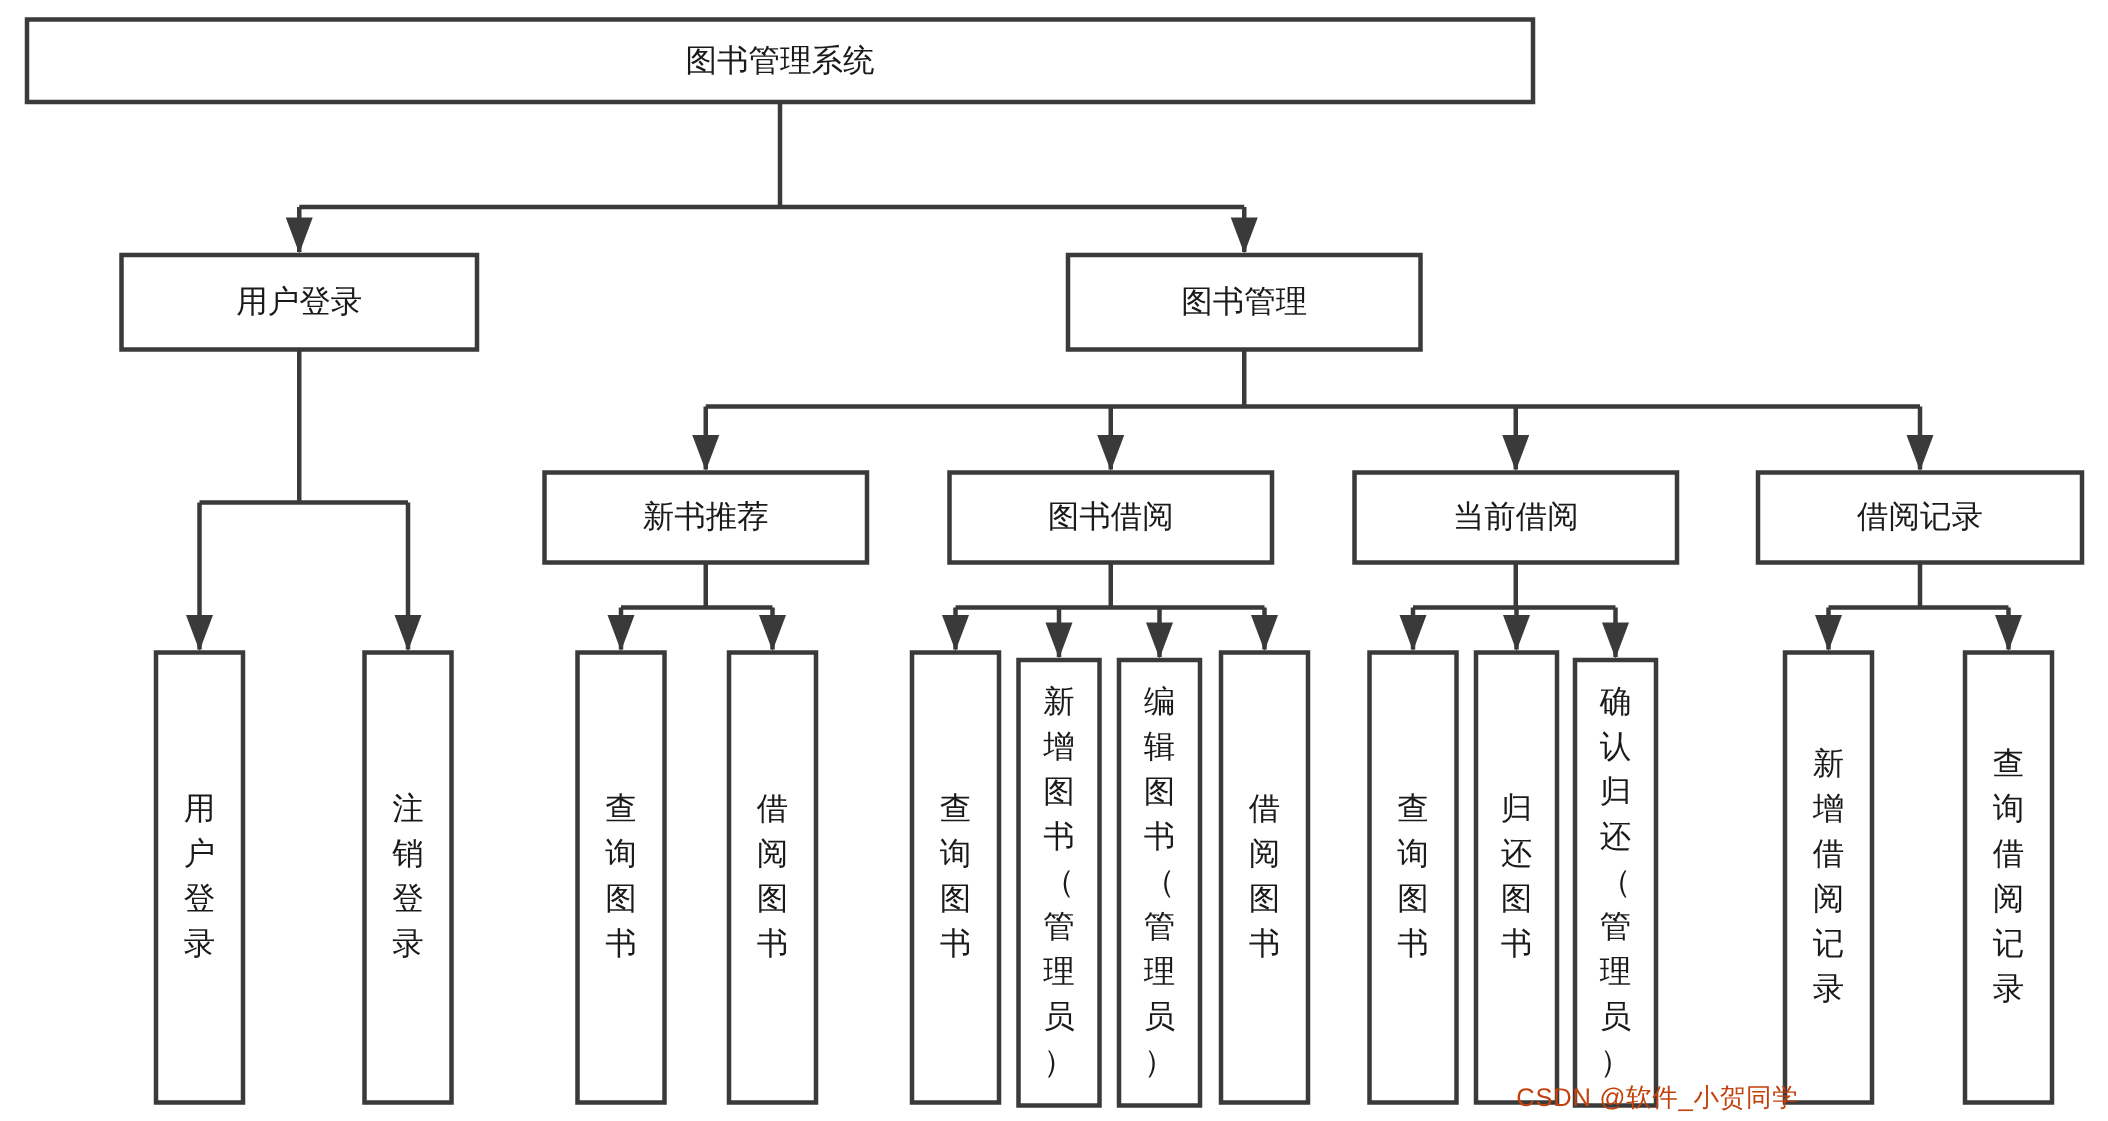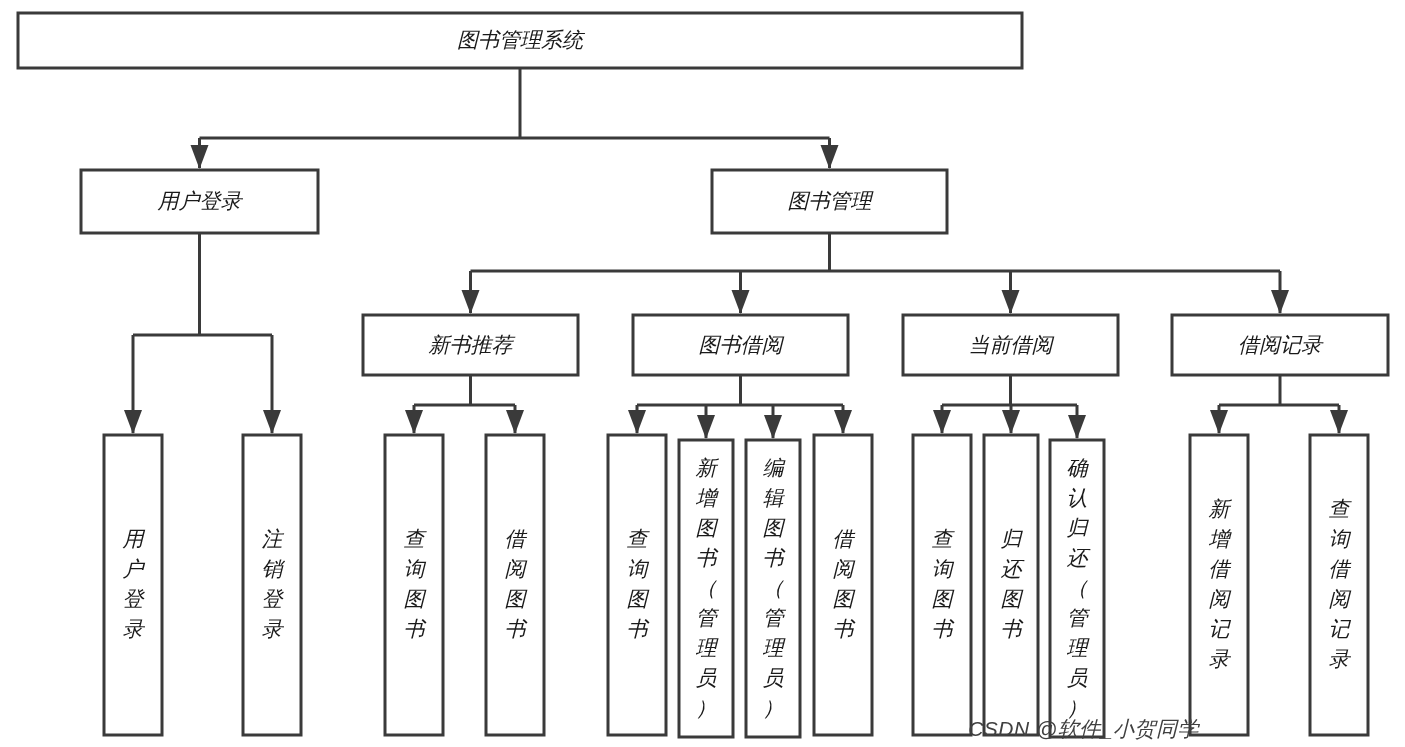--- a/index.html
+++ b/index.html
@@ -13,21 +13,20 @@
     overflow: hidden;
     font-family: "Liberation Sans", "DejaVu Sans", sans-serif;
     position: relative;
   }
   #diagram-root {
     position: absolute;
     left: 0;
     top: 0;
     width: 1207px;
     height: 747px;
-    font-style: italic;
   }
   svg#tree-svg {
     display: block;
     width: 1405px;
     height: 747px;
   }
   .node-box {
     fill: #ffffff;
     stroke: #3a3a3a;
     stroke-width: 3;
@@ -53,22 +52,22 @@
   }
   .arrow-head {
     fill: #3a3a3a;
     stroke: none;
   }
   .watermark {
     position: absolute;
     right: 8px;
     bottom: 4px;
     font-family: "Liberation Sans", "DejaVu Sans", sans-serif;
-    font-size: 21px;
-    color: #404040;
+    font-size: 17px;
+    color: #c2410c;
     letter-spacing: 0.5px;
     white-space: nowrap;
     user-select: none;
     pointer-events: none;
     margin-top: 20px;
   }
 </style>
 </head>
 <body>
 

